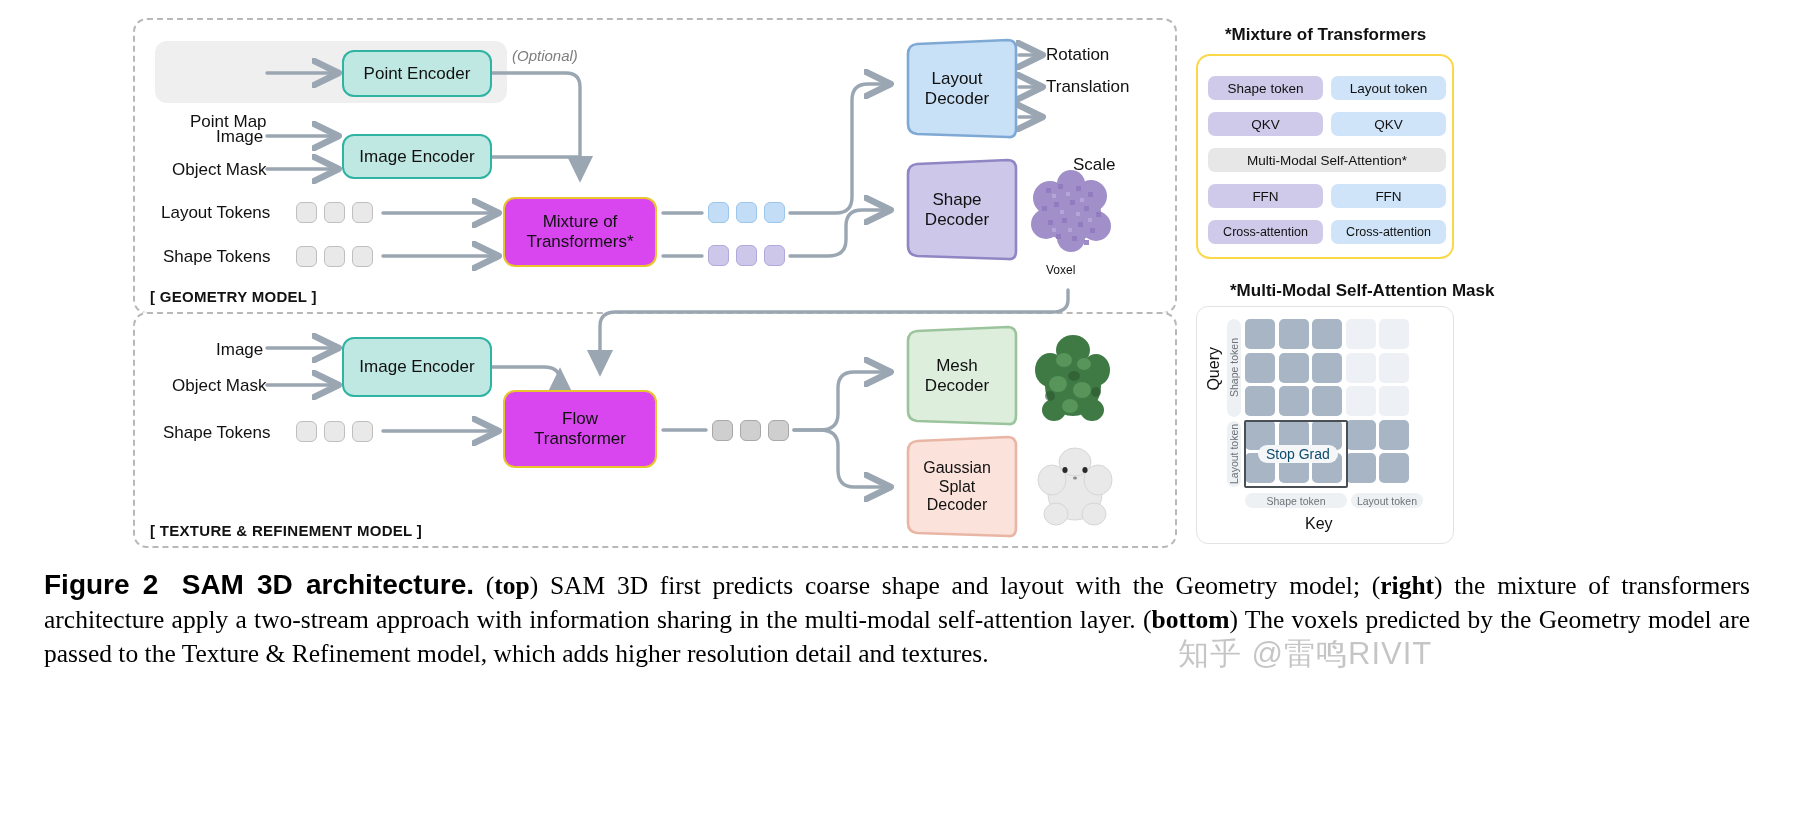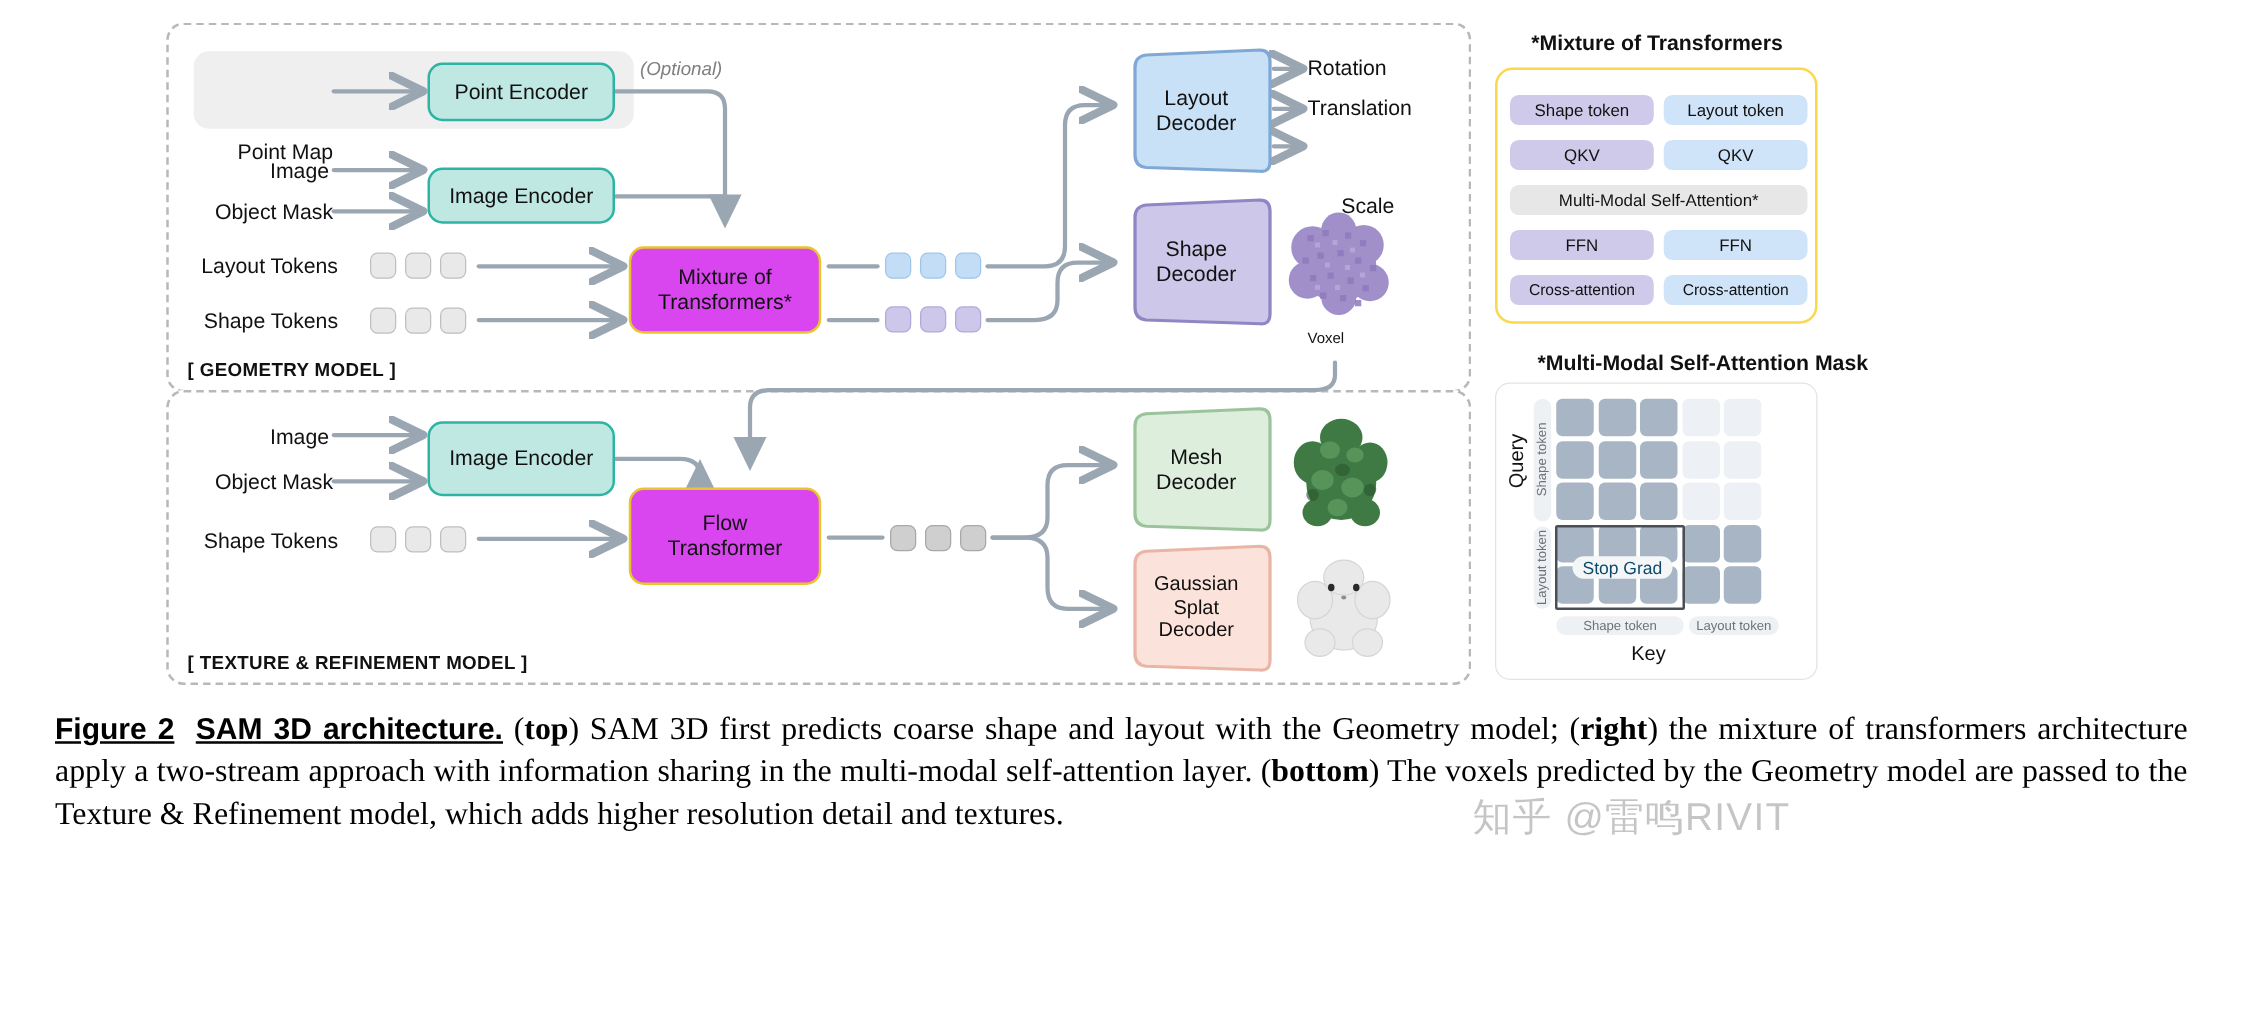--- a/index.html
+++ b/index.html
@@ -140,21 +140,21 @@
   .axgrp.vert{writing-mode:vertical-rl;transform:rotate(180deg);}
   .axname{position:absolute;font-size:16px;color:#111;white-space:nowrap;}
   .axname.vert{writing-mode:vertical-rl;transform:rotate(180deg);}
 
   
   #caption{
     position:absolute;left:44px;top:566px;width:1706px;
     font-family:"Liberation Serif", serif;font-size:25.5px;line-height:1.33;
     color:#000;text-align:justify;
   }
-  #caption b{font-family:"Liberation Sans", sans-serif;font-weight:bold;font-size:24px;text-decoration:underline;}
+  #caption b{font-family:"Liberation Sans", sans-serif;font-weight:bold;font-size:28px;}
   #caption .bi{font-family:"Liberation Serif", serif;font-weight:bold;font-size:25.5px;}
 
   
   #watermark{
     position:absolute;left:1178px;top:633px;font-size:31px;color:rgba(30,30,30,.26);
     font-family:"Liberation Sans", sans-serif;font-weight:normal;white-space:nowrap;
     letter-spacing:1px;
   }
 </style>
 </head>

